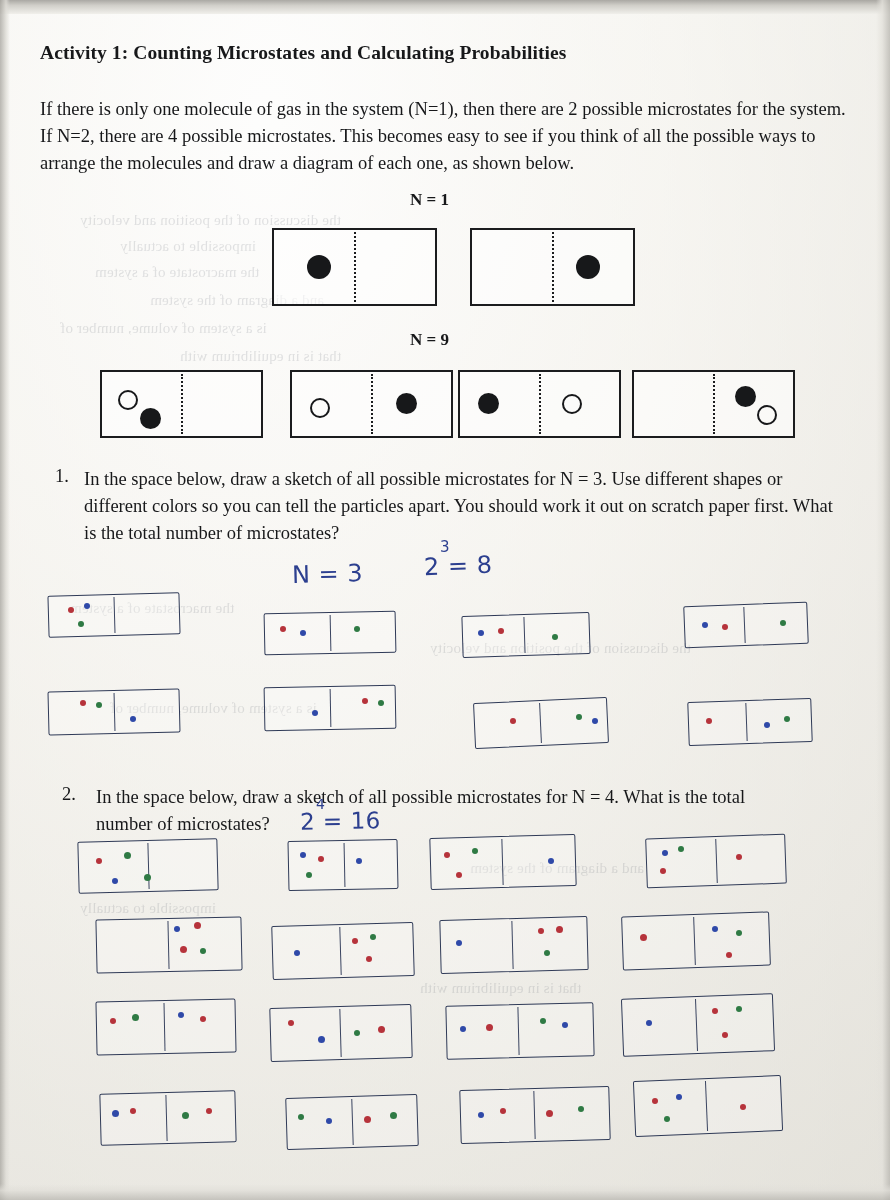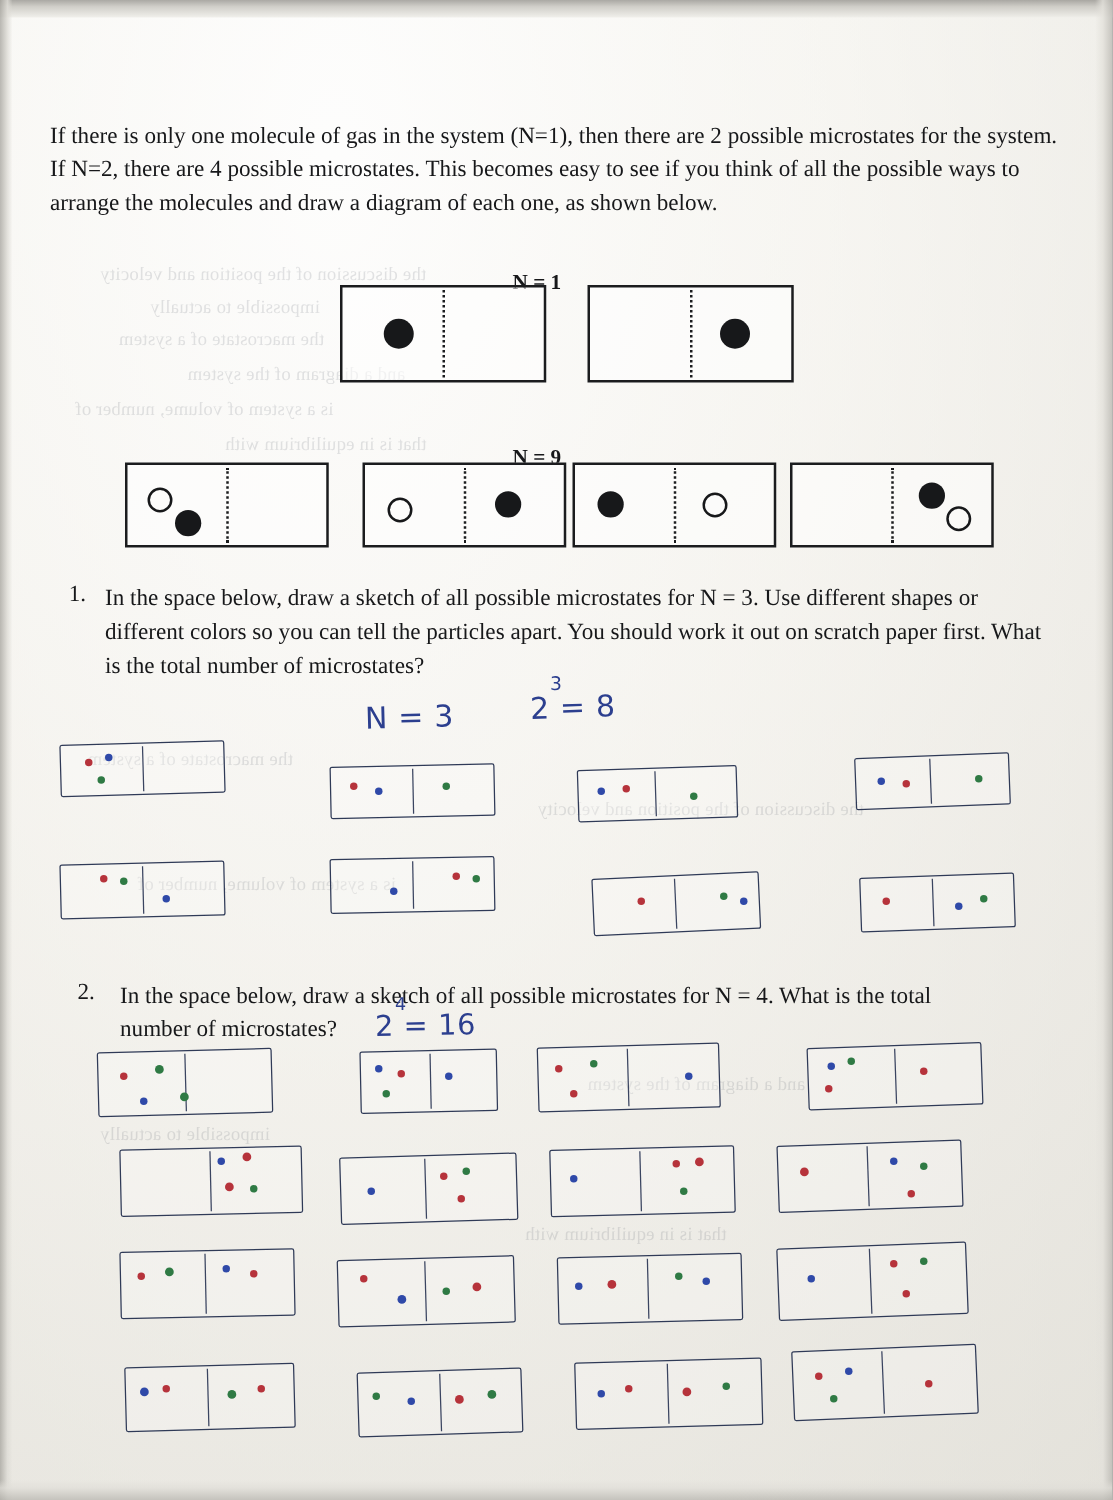--- a/index.html
+++ b/index.html
@@ -77,21 +77,20 @@
     position: absolute;
     font-size: 18.5px;
     line-height: 27px;
   }
   .p-intro { left: 40px; top: 96px; width: 812px; }
 
   .nlabel {
     position: absolute;
     font-size: 17px;
     font-weight: bold;
-    margin-top: 26px;
   }
 
   .box {
     position: absolute;
     border: 2.5px solid #1b1c1e;
     background: rgba(255,255,255,0.55);
     box-sizing: border-box;
   }
   .divider {
     position: absolute;
@@ -166,20 +165,21 @@
   <div class="bleed" style="left:180px; top:348px;">that is in equilibrium with</div>
   <div class="bleed" style="left:70px; top:600px;">the macrostate of a system</div>
   <div class="bleed" style="left:430px; top:640px;">the discussion of the position and velocity</div>
   <div class="bleed" style="left:110px; top:700px;">is a system of volume, number of</div>
   <div class="bleed" style="left:470px; top:860px;">and a diagram of the system</div>
   <div class="bleed" style="left:80px; top:900px;">impossible to actually</div>
   <div class="bleed" style="left:420px; top:980px;">that is in equilibrium with</div>
 
   <div class="content">
 
+    <div class="heading">Activity 1: Counting Microstates and Calculating Probabilities</div>
 
     <div class="para p-intro">If there is only one molecule of gas in the system (N=1), then there are 2 possible microstates for the system. If N=2, there are 4 possible microstates. This becomes easy to see if you think of all the possible ways to arrange the molecules and draw a diagram of each one, as shown below.</div>
 
     <div class="nlabel" style="left:410px; top:190px;">N = 1</div>
 
     <div class="box" style="left:272px; top:228px; width:165px; height:78px;"></div>
     <div class="divider" style="left:354px; top:232px; height:70px;"></div>
     <div class="dot-filled" style="left:307px; top:255px; width:24px; height:24px;"></div>
 
     <div class="box" style="left:470px; top:228px; width:165px; height:78px;"></div>

